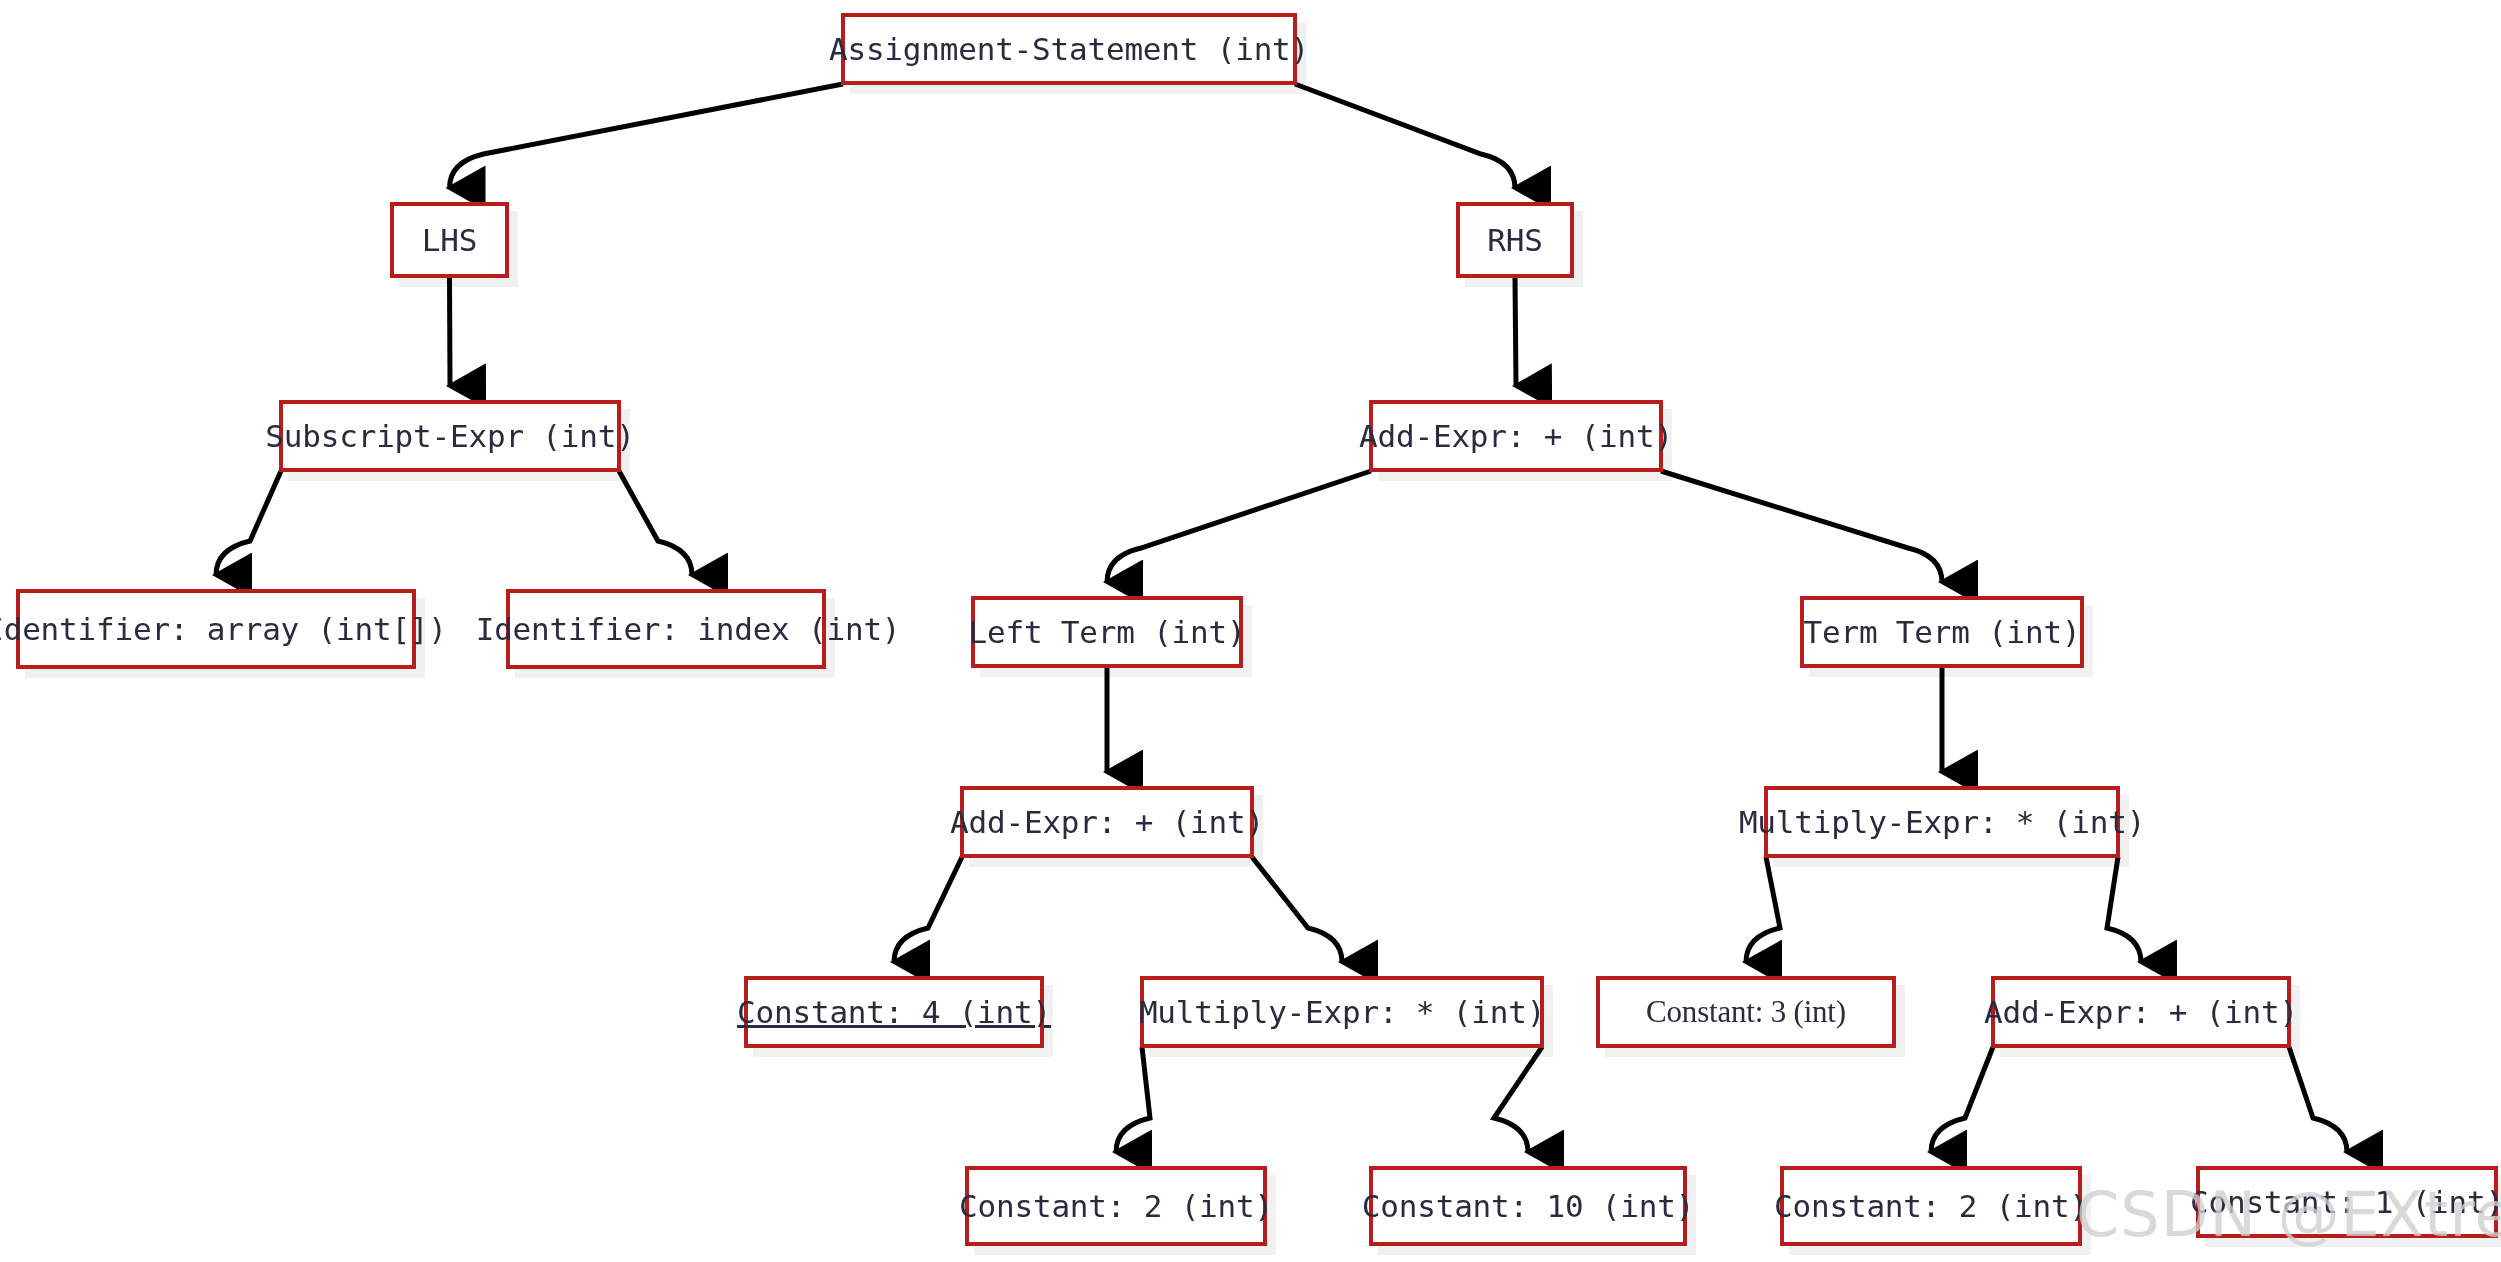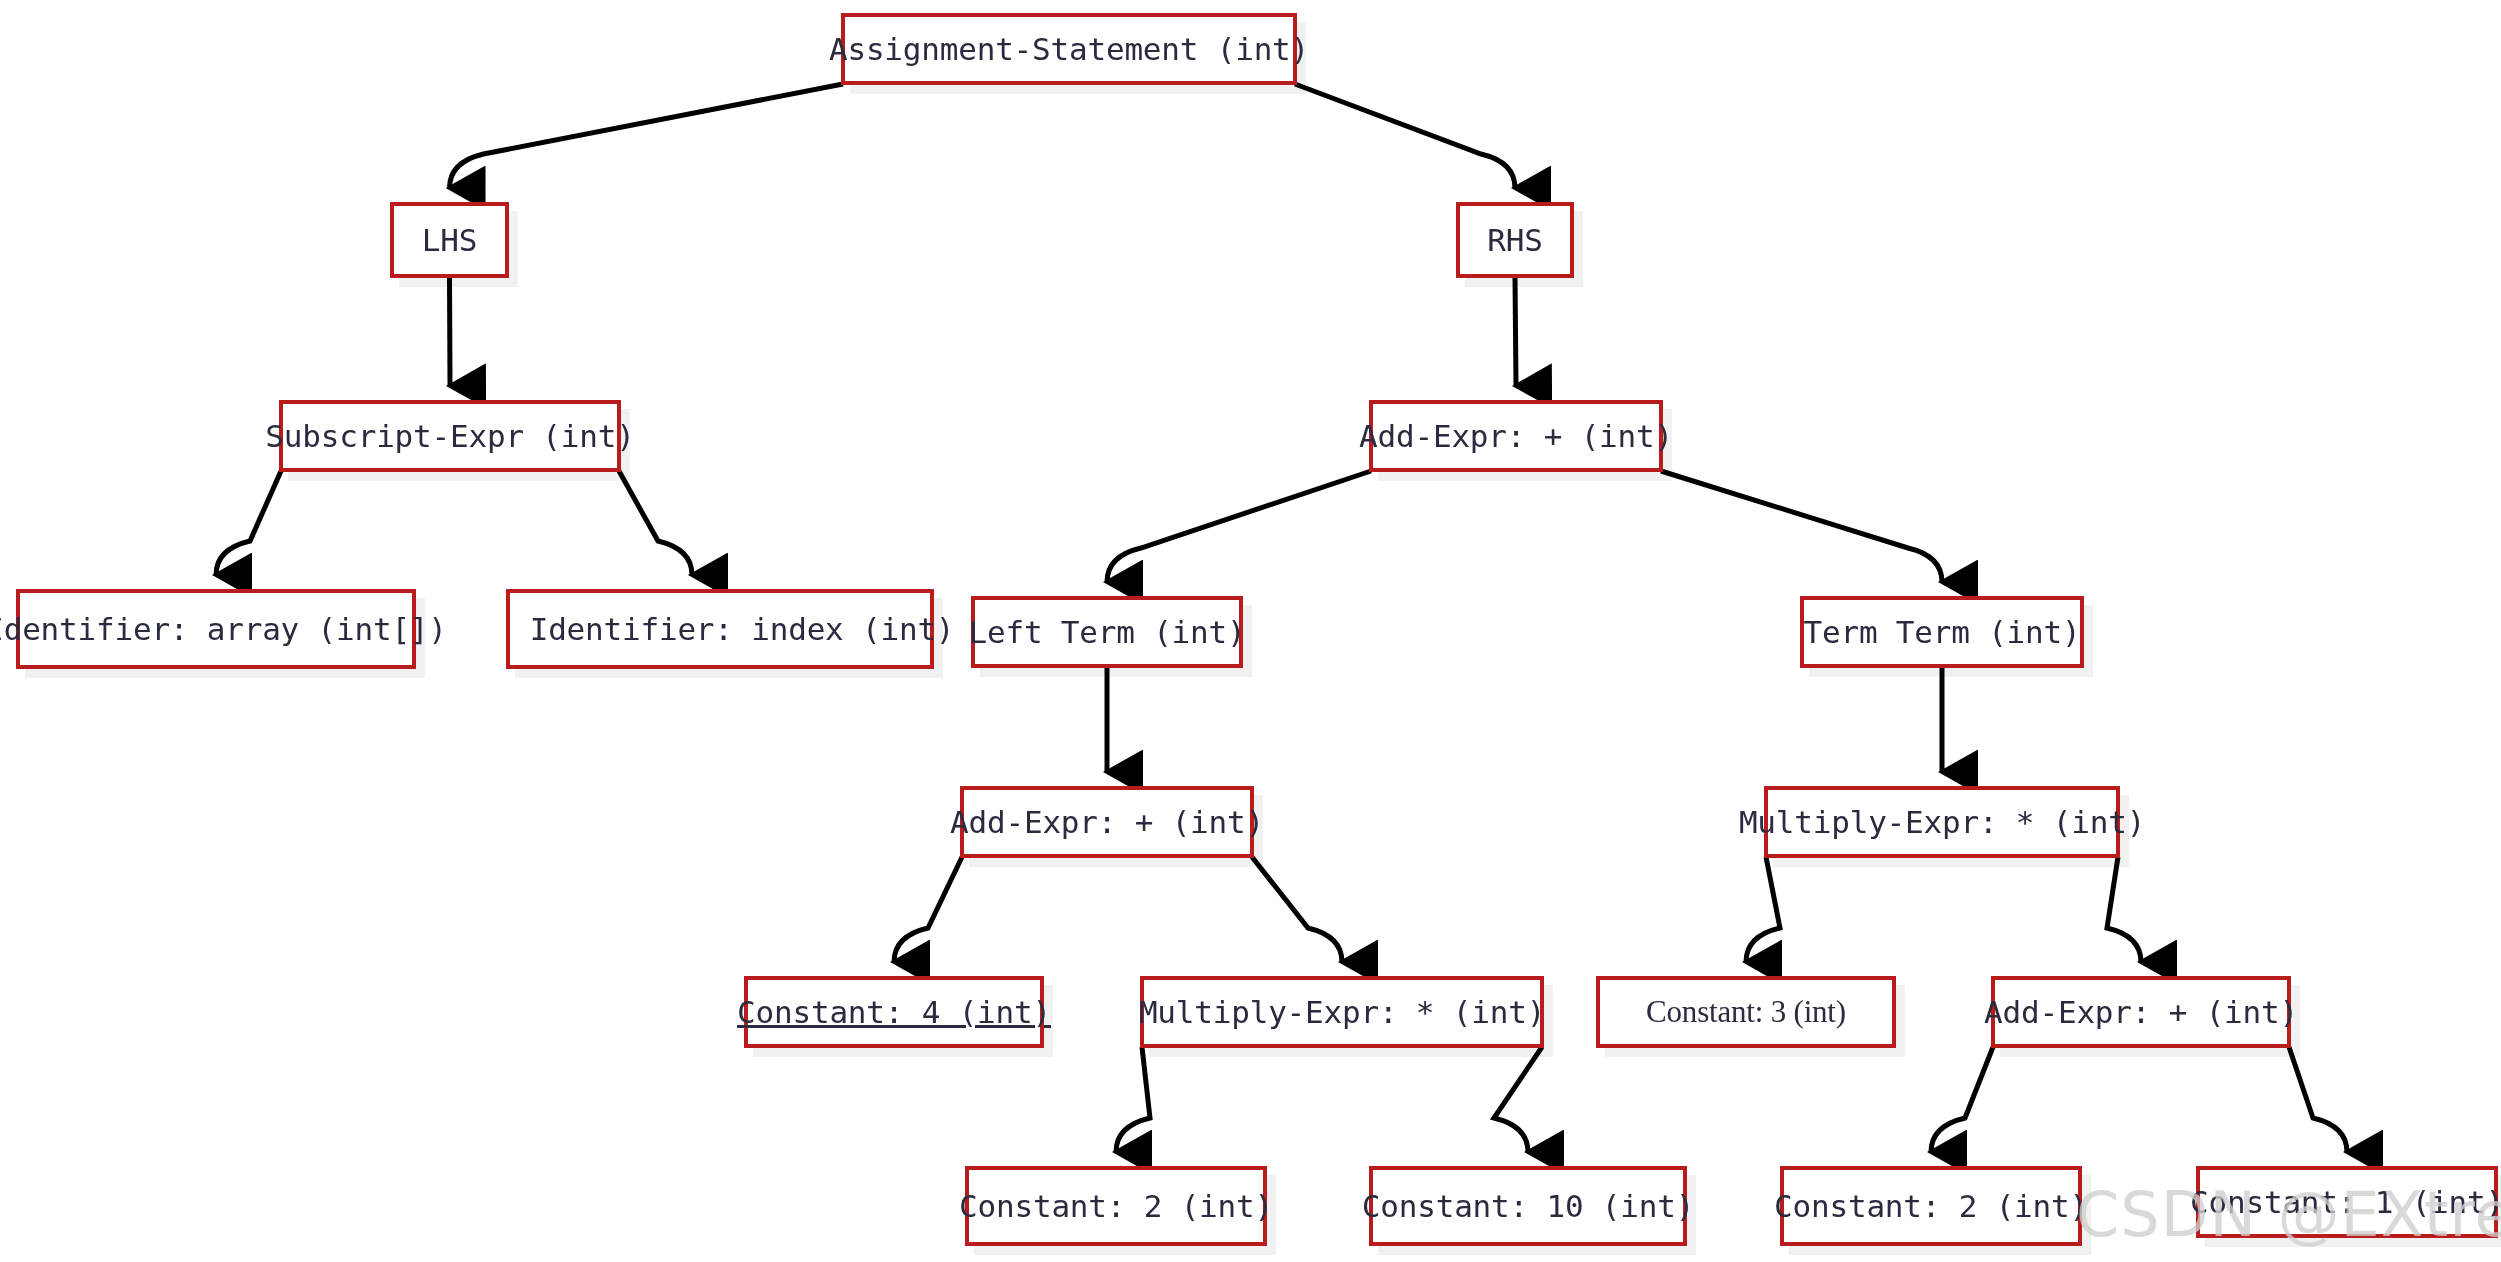--- a/index.html
+++ b/index.html
@@ -96,21 +96,21 @@
       </div>
       <div class="node" style="left: 279px; top: 400px; width: 342px; height: 72px;">
         <span>Subscript-Expr (int)</span>
       </div>
       <div class="node" style="left: 1369px; top: 400px; width: 294px; height: 72px;">
         <span>Add-Expr: + (int)</span>
       </div>
       <div class="node" style="left: 16px; top: 589px; width: 400px; height: 80px;">
         <span>Identifier: array (int[])</span>
       </div>
-      <div class="node" style="left: 506px; top: 589px; width: 428px; height: 80px; padding-left: 44px;">
+      <div class="node" style="left: 506px; top: 589px; width: 320px; height: 80px; padding-left: 44px;">
         <span>Identifier: index (int)</span>
       </div>
       <div class="node" style="left: 971px; top: 596px; width: 272px; height: 72px;">
         <span>Left Term (int)</span>
       </div>
       <div class="node" style="left: 1800px; top: 596px; width: 284px; height: 72px;">
         <span>Term Term (int)</span>
       </div>
       <div class="node" style="left: 960px; top: 786px; width: 294px; height: 72px;">
         <span>Add-Expr: + (int)</span>

